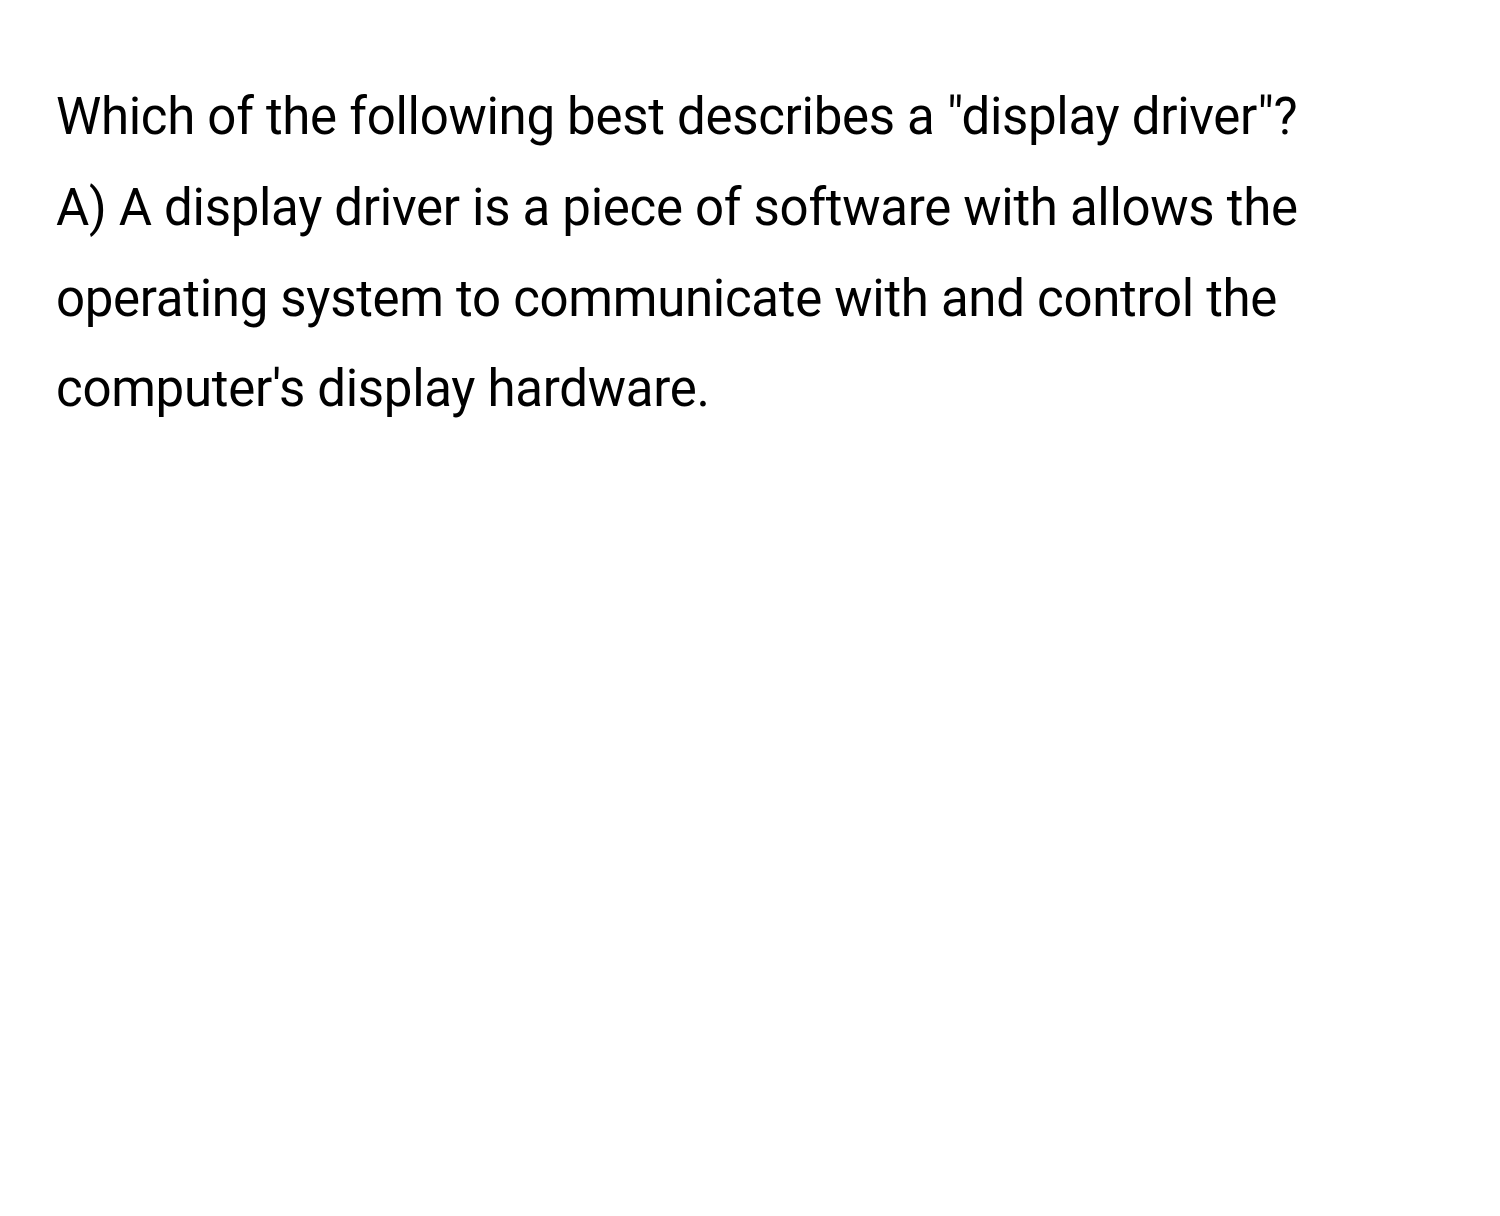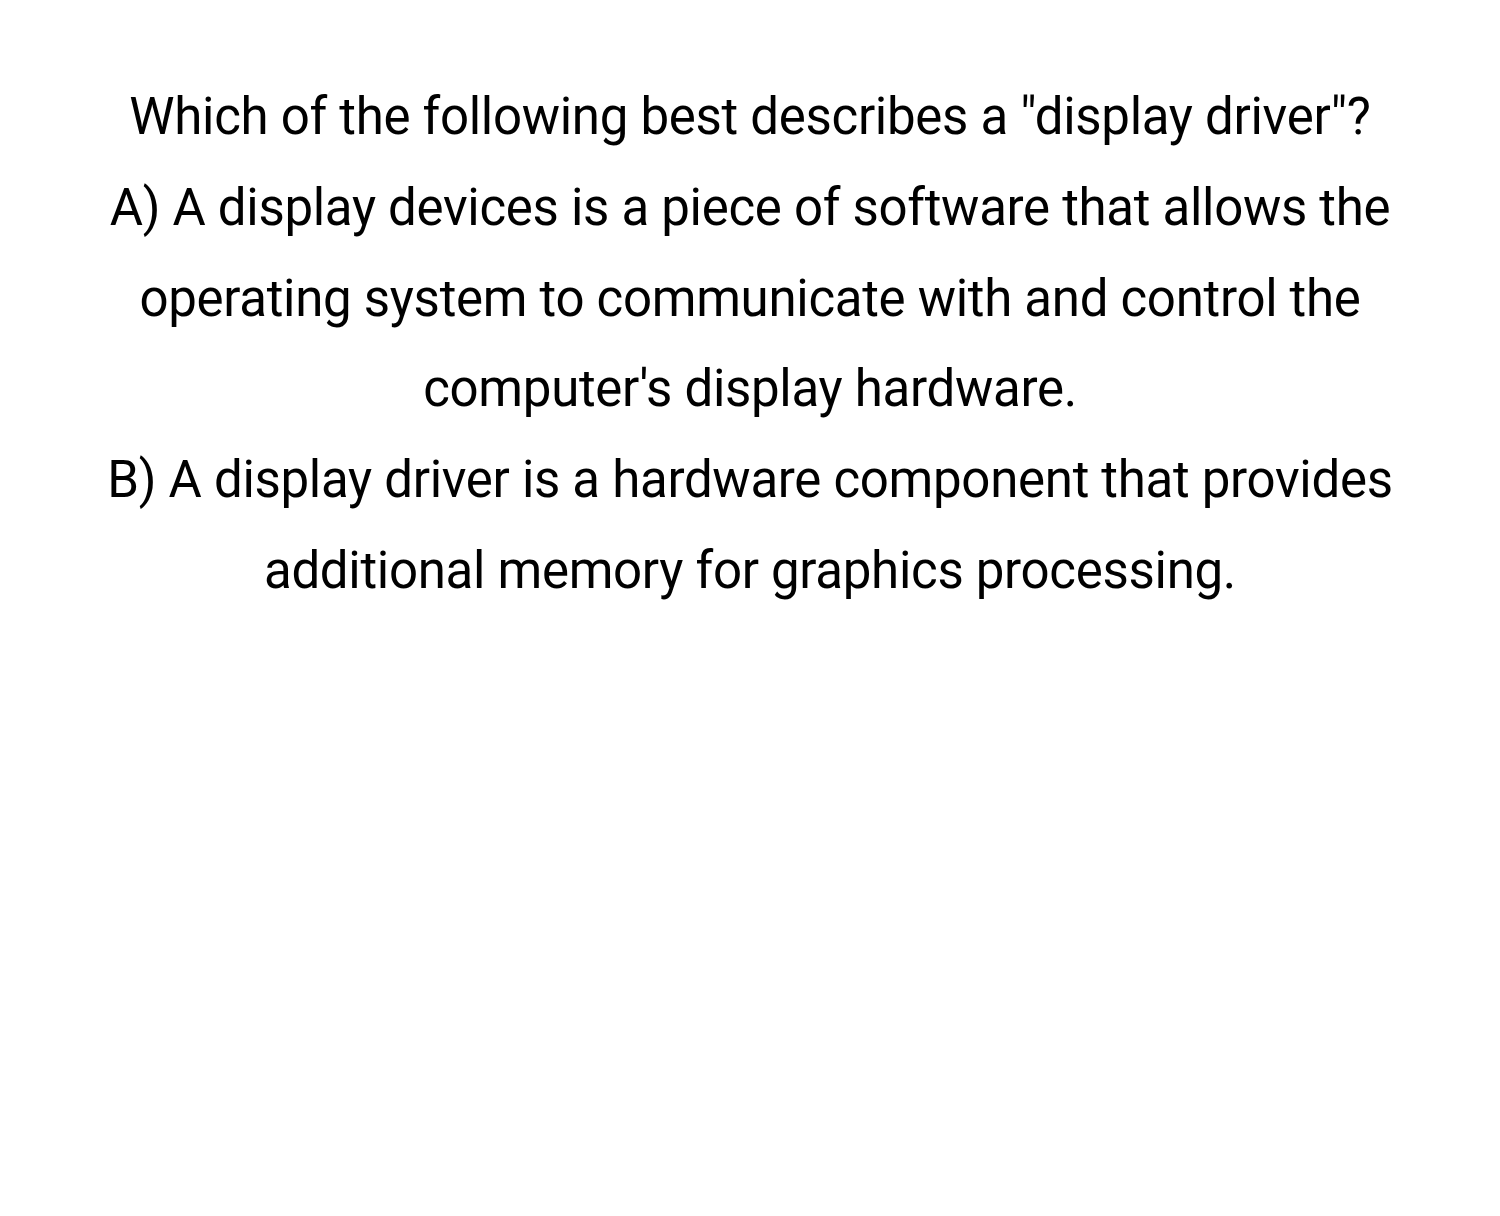--- a/index.html
+++ b/index.html
@@ -1,19 +1,18 @@
 <!DOCTYPE html>
 <html><head>
   <meta charset="utf-8">
   <style>
     * {
       margin: 0;
       padding: 0;
       box-sizing: border-box;
-      text-align: center;
     }
     html, body {
       width: 1500px;
       height: 1216px;
       background: #ffffff;
       font-family: -apple-system, BlinkMacSystemFont, "Segoe UI", Roboto, Helvetica, Arial, sans-serif;
       color: #000000;
     }
     .content {
       padding: 72px 56px 56px 56px;
@@ -26,15 +25,14 @@
     }
     .option {
       margin-bottom: 0;
     }
   </style>
 </head>
 <body>
 
 <div class="content">
   <div class="question">Which of the following best describes a "display driver"?</div>
-  <div class="option">A) A display devices is a piece of software that allows the operating system to communicate with and control the computer's display hardware.</div>
-  <div class="option">B) A display driver is a hardware component that provides additional memory for graphics processing.</div>
+  <div class="option">A) A display driver is a piece of software with allows the operating system to communicate with and control the computer's display hardware.</div>
 </div>
 
 </body></html>

